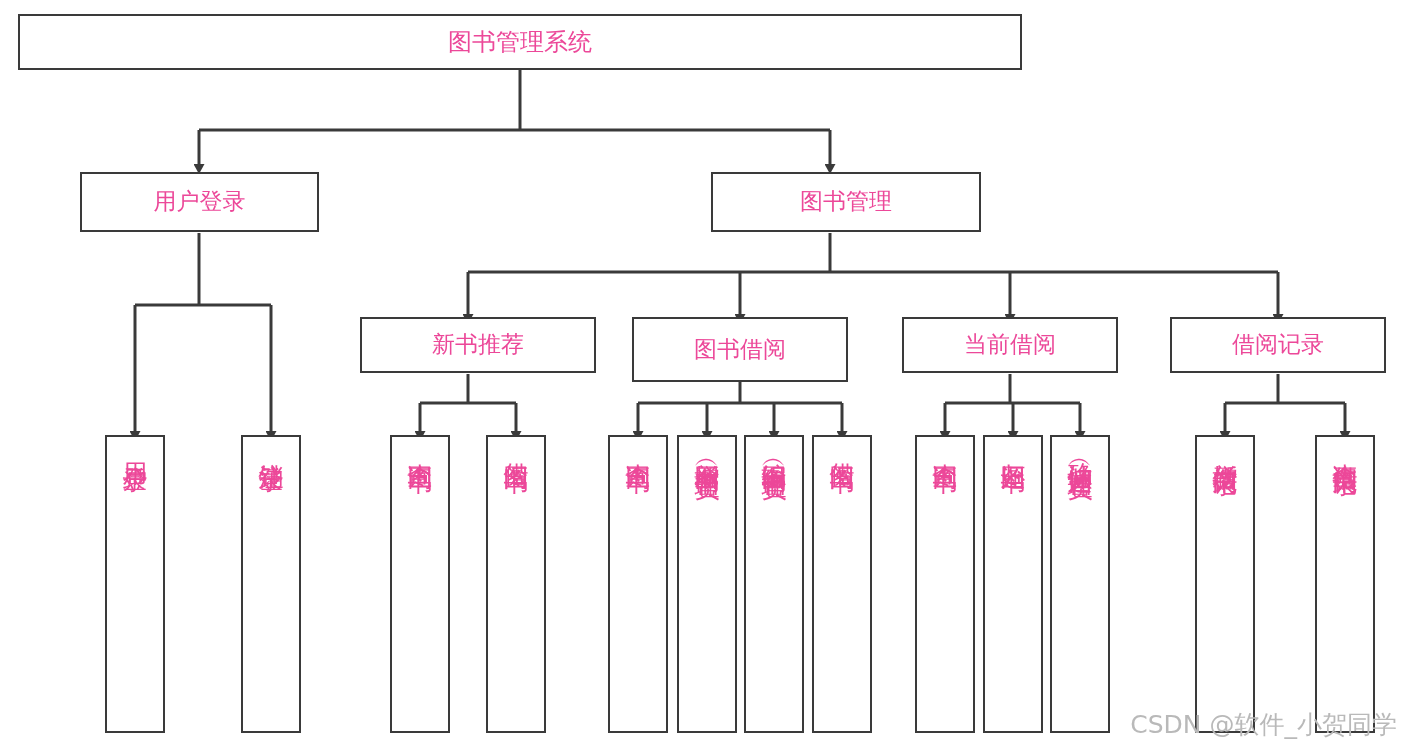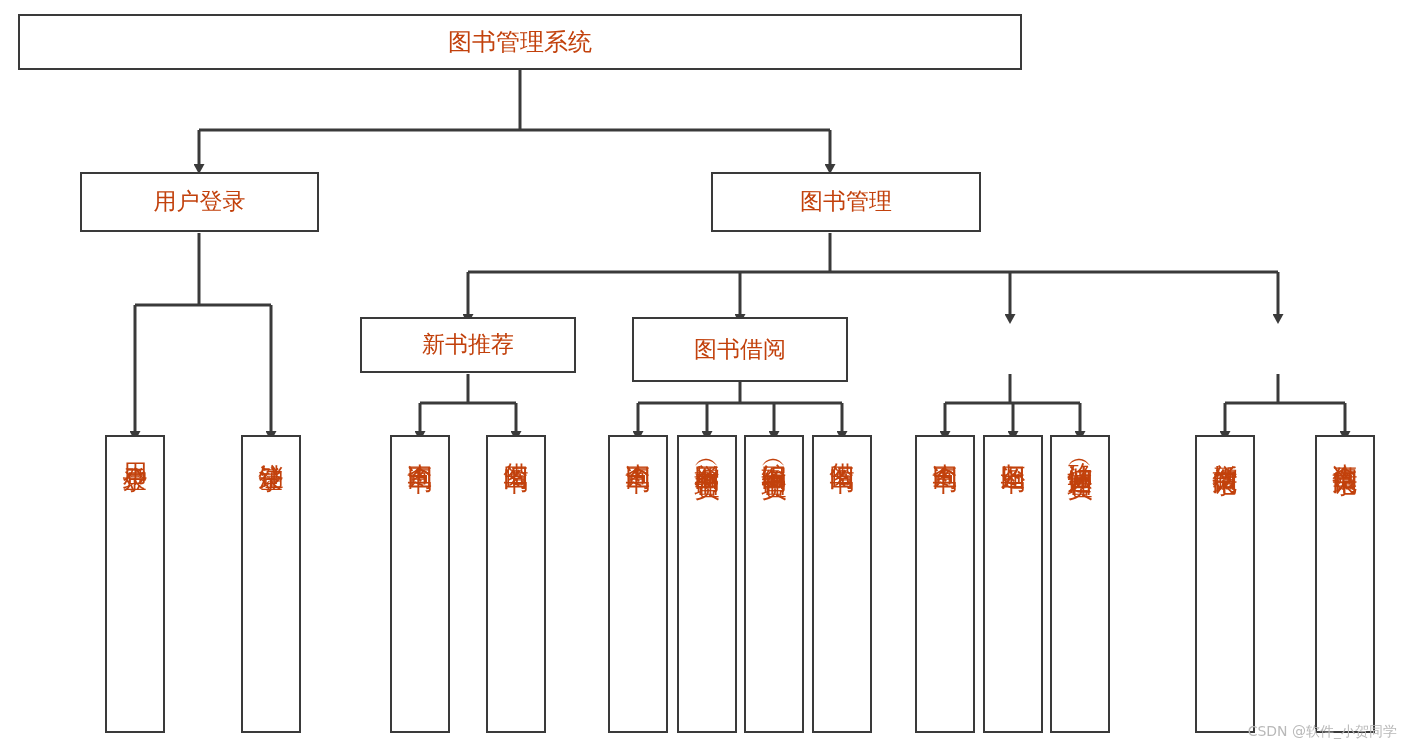--- a/index.html
+++ b/index.html
@@ -31,21 +31,21 @@
     position: absolute;
     box-sizing: border-box;
     background: #ffffff;
     border: 2px solid #3a3a3a;
     display: flex;
     align-items: center;
     justify-content: center;
     z-index: 2;
   }
   .node-label {
-    color: #c2410c;
+    color: #ec4899;
     text-align: left;
     line-height: 1.18;
     white-space: nowrap;
   }
   .node.horizontal .node-label {
     font-size: 23px;
   }
   .node.root .node-label {
     font-size: 24px;
   }
@@ -59,21 +59,21 @@
     text-orientation: upright;
     font-size: 25px;
     letter-spacing: 2px;
     line-height: 1;
     white-space: nowrap;
   }
   .watermark {
     position: absolute;
     right: 8px;
     bottom: 6px;
-    font-size: 14px;
+    font-size: 25px;
     color: #b9b9b9;
     z-index: 5;
     white-space: nowrap;
     font-family: "DejaVu Sans", "Liberation Sans", sans-serif;
   }
 </style>
 </head>
 <body>
 
 <div id="diagram-root">
@@ -135,26 +135,32 @@
     <span class="node-label">图书管理系统</span>
   </div>
 
   <div class="node horizontal" style="left:80px; top:172px; width:239px; height:60px;">
     <span class="node-label">用户登录</span>
   </div>
   <div class="node horizontal" style="left:711px; top:172px; width:270px; height:60px;">
     <span class="node-label">图书管理</span>
   </div>
 
-  <div class="node horizontal" style="left:360px; top:317px; width:216px; height:56px;">
+  <div class="node horizontal" style="left:360px; top:317px; width:236px; height:56px;">
     <span class="node-label">新书推荐</span>
   </div>
   <div class="node horizontal" style="left:632px; top:317px; width:216px; height:65px;">
     <span class="node-label">图书借阅</span>
   </div>
+  <div class="node horizontal" style="left:902px; top:317px; width:216px; height:56px;">
+    <span class="node-label">当前借阅</span>
+  </div>
+  <div class="node horizontal" style="left:1170px; top:317px; width:216px; height:56px;">
+    <span class="node-label">借阅记录</span>
+  </div>
 
   <div class="node vertical" style="left:105px; top:435px; width:60px; height:298px;">
     <span class="node-label">用户登录</span>
   </div>
   <div class="node vertical" style="left:241px; top:435px; width:60px; height:298px;">
     <span class="node-label">注销登录</span>
   </div>
 
   <div class="node vertical" style="left:390px; top:435px; width:60px; height:298px;">
     <span class="node-label">查询图书</span>

